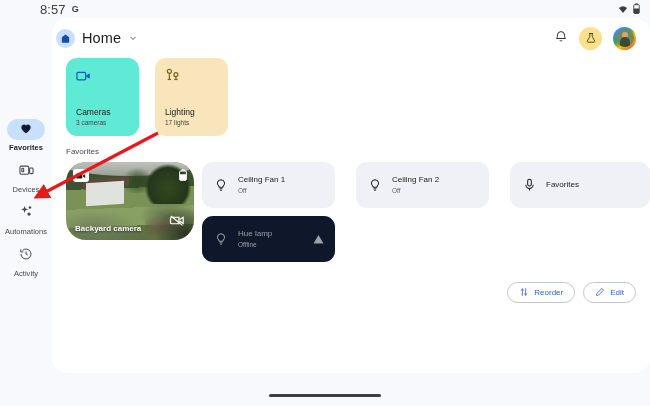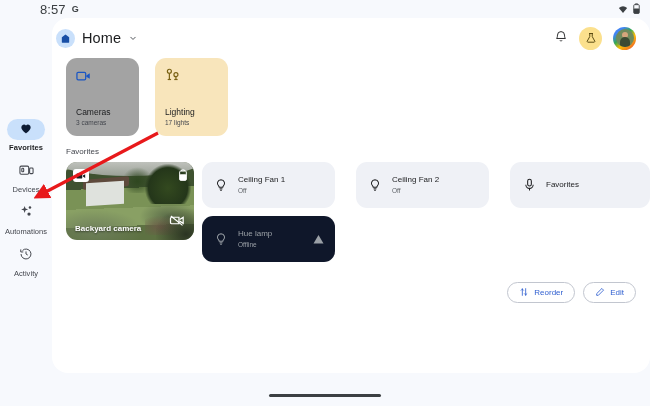--- a/index.html
+++ b/index.html
@@ -114,36 +114,36 @@
 
   
   .cat-row { display: flex; gap: 8px; padding-left: 14px; }
   .cat-card {
     width: 73px; height: 78px;
     border-radius: 11px;
     padding: 10px 10px 9px 10px;
     display: flex; flex-direction: column; justify-content: space-between;
     cursor: pointer;
   }
-  .cat-cameras { background: #a3a3a3; gap: 12px; }
+  .cat-cameras { background: #5eead4; gap: 12px; }
   .cat-lighting { background: #f8e5bb; margin-left: 8px; }
   .cat-name { font-size: 8.5px; color: #1b1c1e; line-height: 11px; }
   .cat-sub { font-size: 6.5px; color: #44474e; line-height: 9px; }
 
   
   .fav-label {
     font-size: 8px; color: #44474e;
     padding-left: 14px; margin-top: 11px; margin-bottom: 6px;
   }
 
   
   .fav-wrap { padding-left: 14px; display: flex; gap: 8px; }
   .cam-tile {
     width: 158px; height: 78px;
-    border-radius: 11px;
+    border-radius: 20px;
     position: relative; overflow: hidden;
     cursor: pointer;
     background:
       radial-gradient(ellipse 70px 30px at 22% 88%, #6d7e5a 0%, rgba(109,126,90,0) 70%),
       radial-gradient(ellipse 40px 22px at 80% 70%, #5a6b48 0%, rgba(90,107,72,0) 72%),
       linear-gradient(178deg, #7d8b6d 0 10%, #3f5230 10% 34%, #7a9256 34% 58%, #89a064 58% 80%, #5d7142 80% 100%);
   }
   .cam-sky {
     position: absolute; left: -6%; top: -4%; width: 112%; height: 22%;
     background: linear-gradient(180deg,#c7c9c4 0%, #9aa096 100%);

